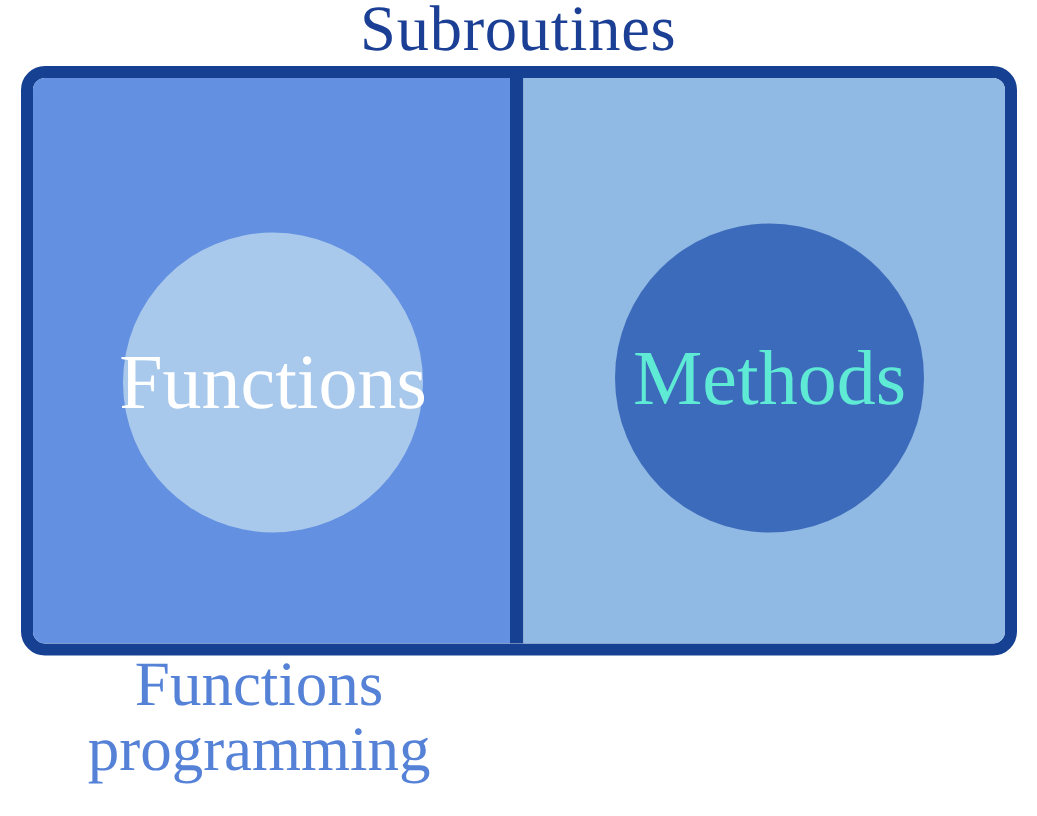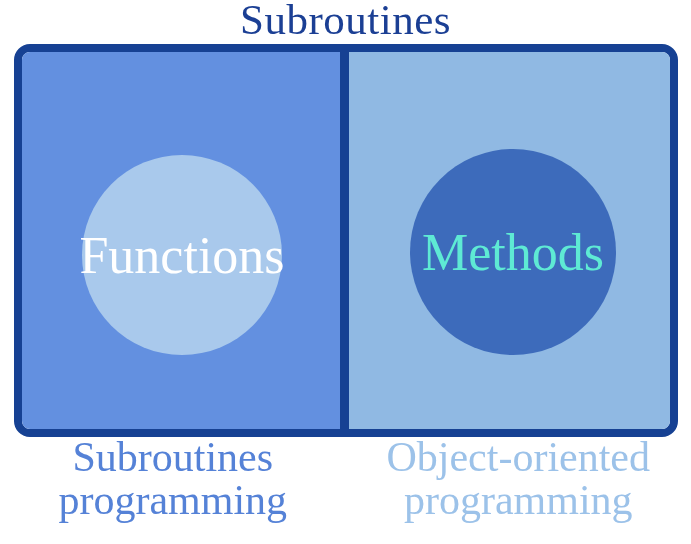--- a/index.html
+++ b/index.html
@@ -108,17 +108,16 @@
       <span class="circle-label" style="color: rgb(255, 255, 255);">Functions</span>
     </div>
 
     <div class="circle circle-right" style="background-color: rgb(61, 107, 187);">
       <span class="circle-label" style="color: #5eead4;">Methods</span>
     </div>
 
   </div>
 
   <div class="captions">
-    <div class="caption" style="color: rgb(85, 130, 215);">Subroutines programming</div>
-    <div class="caption" style="color: rgb(156, 194, 233);">Object-oriented programming</div>
+    <div class="caption" style="color: rgb(85, 130, 215);">Functions programming</div>
   </div>
 
 </div>
 
 </body></html>

